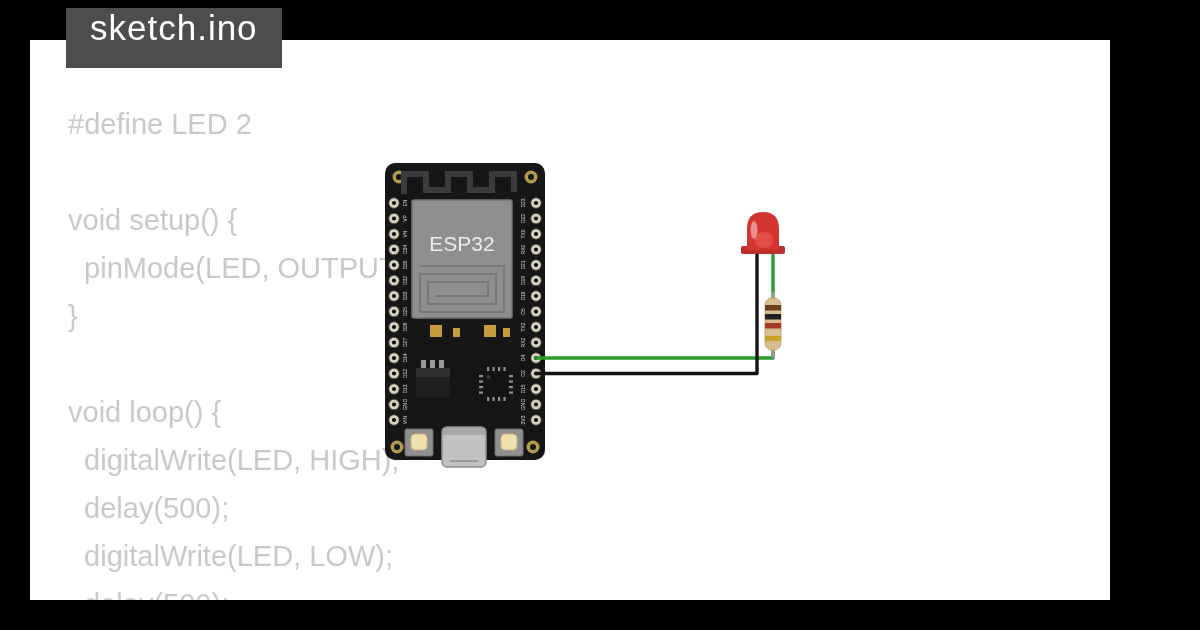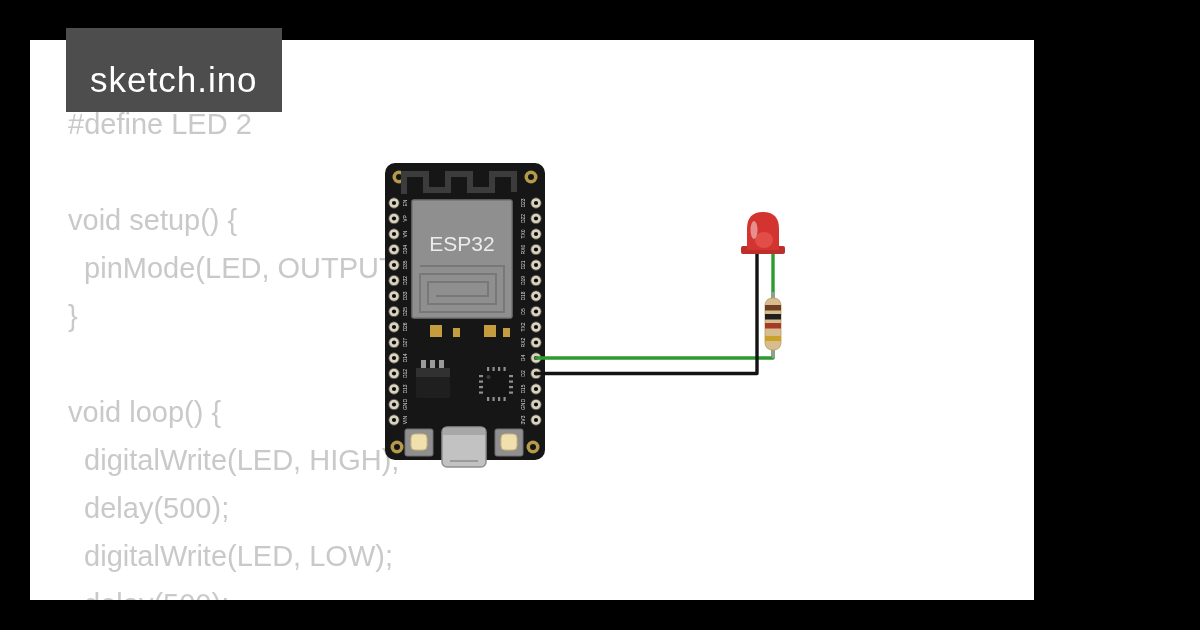--- a/index.html
+++ b/index.html
@@ -1,23 +1,23 @@
 <!DOCTYPE html>
 <html><head>
 <meta charset="utf-8">
 <style>
   html,body{margin:0;padding:0;background:#000;}
   .frame{position:relative;width:1200px;height:630px;background:#000;overflow:hidden;
          font-family:"Liberation Sans",sans-serif;}
-  .page{position:absolute;left:30px;top:40px;width:1004px;height:560px;background:#fff;
+  .page{position:absolute;left:30px;top:40px;width:1080px;height:560px;background:#fff;
         overflow:hidden;z-index:1;}
   .code{position:absolute;left:38px;top:60px;color:#c9c9c9;font-size:29px;white-space:pre;}
   .code-line{height:48px;line-height:48px;}
-  .tab{position:absolute;left:66px;top:28px;height:60px;background:#4d4d4d;color:#fff;
-       display:flex;align-items:flex-end;padding:12px 24px;font-size:35px;z-index:3;letter-spacing:1px;}
+  .tab{position:absolute;left:66px;top:8px;height:60px;background:#4d4d4d;color:#fff;
+       display:flex;align-items:flex-start;padding:0 24px;font-size:35px;z-index:3;letter-spacing:1px;}
   .circuit{position:absolute;left:0;top:0;z-index:2;}
   .circuit text{font-family:"Liberation Sans",sans-serif;}
   .wire{fill:none;stroke-width:3.4;stroke-linecap:round;stroke-linejoin:round;}
   .logo{position:absolute;right:50px;bottom:52px;z-index:2;font-size:52px;font-weight:700;
         letter-spacing:3px;color:#0d0d0d;}
 </style>
 </head>
 <body>
 
 <div class="frame" style="background: rgb(0, 0, 0);">

